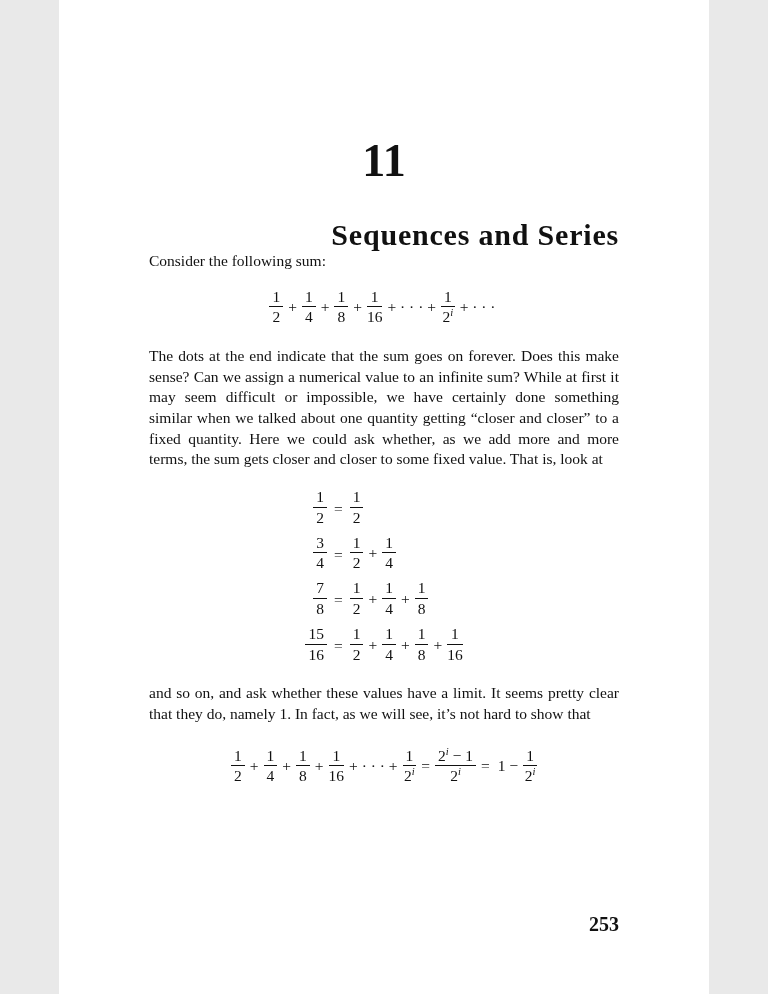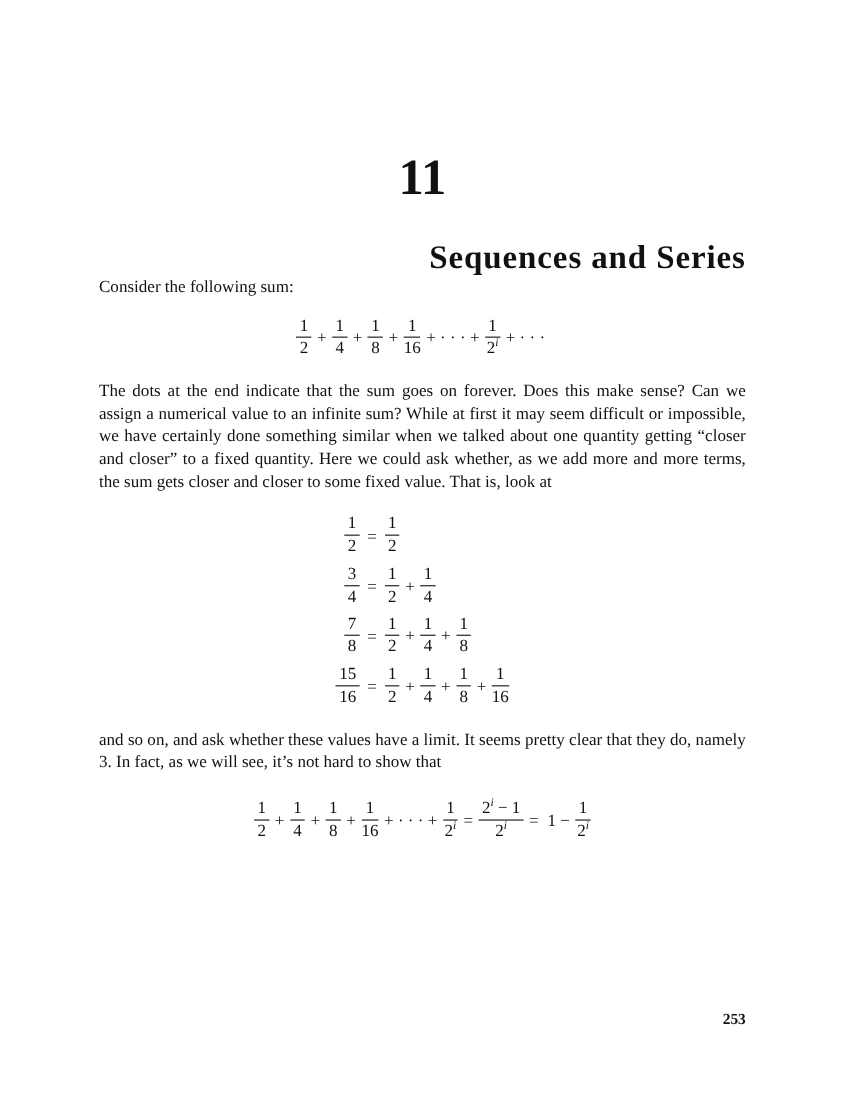--- a/index.html
+++ b/index.html
@@ -1,18 +1,18 @@
 <!DOCTYPE html>
 <html><head>
 <meta charset="utf-8">
 <style>
   html, body { margin: 0; padding: 0; background: #e9e9e9; }
   .page {
     position: relative;
-    width: 768px;
+    width: 650px;
     height: 994px;
     margin: 0 auto;
     background: #ffffff;
     box-sizing: border-box;
     padding: 138px 90px 0 90px;
     font-family: "Liberation Serif", serif;
     color: #111111;
     overflow: hidden;
   }
   .chapter-number {
@@ -74,21 +74,21 @@
     font-size: 15.5px;
     text-align: left;
   }
   .aligned .lhs { justify-self: end; }
   .aligned .rhs { justify-self: start; }
   .aligned .meq { margin: 0 6px; }
   .page-number {
     position: absolute;
     right: 90px;
     bottom: 58px;
-    font-size: 14px;
+    font-size: 20px;
     font-weight: bold;
   }
 </style>
 </head>
 <body>
 
 <div class="page">
 
   <div class="chapter-number">11</div>
 
@@ -110,19 +110,19 @@
         <span class="rhs"><span class="frac"><span class="num">1</span><span class="den">2</span></span><span class="mtext">+</span><span class="frac"><span class="num">1</span><span class="den">4</span></span></span>
         <span class="lhs"><span class="frac"><span class="num">7</span><span class="den">8</span></span></span>
         <span class="meq">=</span>
         <span class="rhs"><span class="frac"><span class="num">1</span><span class="den">2</span></span><span class="mtext">+</span><span class="frac"><span class="num">1</span><span class="den">4</span></span><span class="mtext">+</span><span class="frac"><span class="num">1</span><span class="den">8</span></span></span>
         <span class="lhs"><span class="frac"><span class="num">15</span><span class="den">16</span></span></span>
         <span class="meq">=</span>
         <span class="rhs"><span class="frac"><span class="num">1</span><span class="den">2</span></span><span class="mtext">+</span><span class="frac"><span class="num">1</span><span class="den">4</span></span><span class="mtext">+</span><span class="frac"><span class="num">1</span><span class="den">8</span></span><span class="mtext">+</span><span class="frac"><span class="num">1</span><span class="den">16</span></span></span>
       </div>
   </div>
 
-  <p class="body after-math">and so on, and ask whether these values have a limit. It seems pretty clear that they do, namely 3. In fact, as we will see, it’s not hard to show that</p>
+  <p class="body after-math">and so on, and ask whether these values have a limit. It seems pretty clear that they do, namely 1. In fact, as we will see, it’s not hard to show that</p>
 
   <div class="display-math wide"><span class="frac"><span class="num">1</span><span class="den">2</span></span><span class="mtext">+</span><span class="frac"><span class="num">1</span><span class="den">4</span></span><span class="mtext">+</span><span class="frac"><span class="num">1</span><span class="den">8</span></span><span class="mtext">+</span><span class="frac"><span class="num">1</span><span class="den">16</span></span><span class="mtext">+ · · · +</span><span class="frac"><span class="num">1</span><span class="den">2<sup><em>i</em></sup></span></span><span class="mtext">=</span><span class="frac"><span class="num">2<sup><em>i</em></sup> − 1</span><span class="den">2<sup><em>i</em></sup></span></span><span class="mtext">=</span><span class="mtext">1 −</span><span class="frac"><span class="num">1</span><span class="den">2<sup><em>i</em></sup></span></span></div>
 
   <div class="page-number">253</div>
 
 </div>
 
 </body></html>

